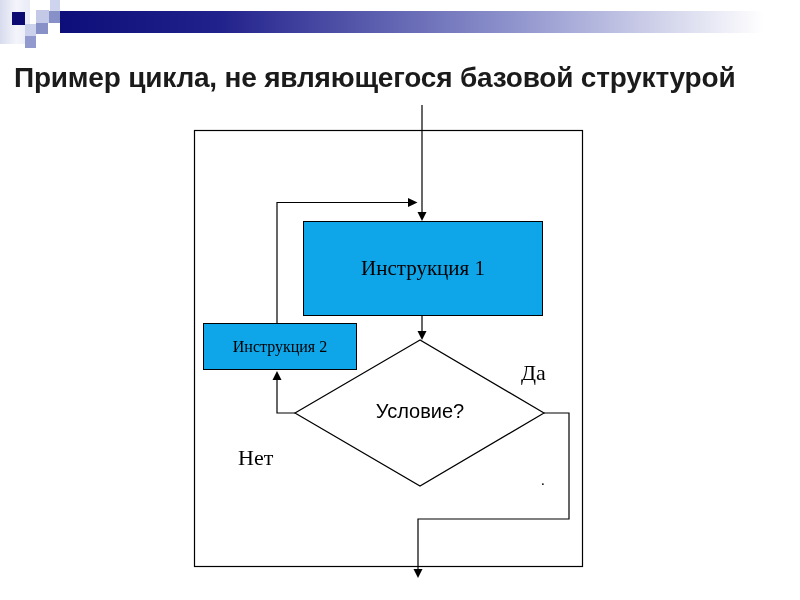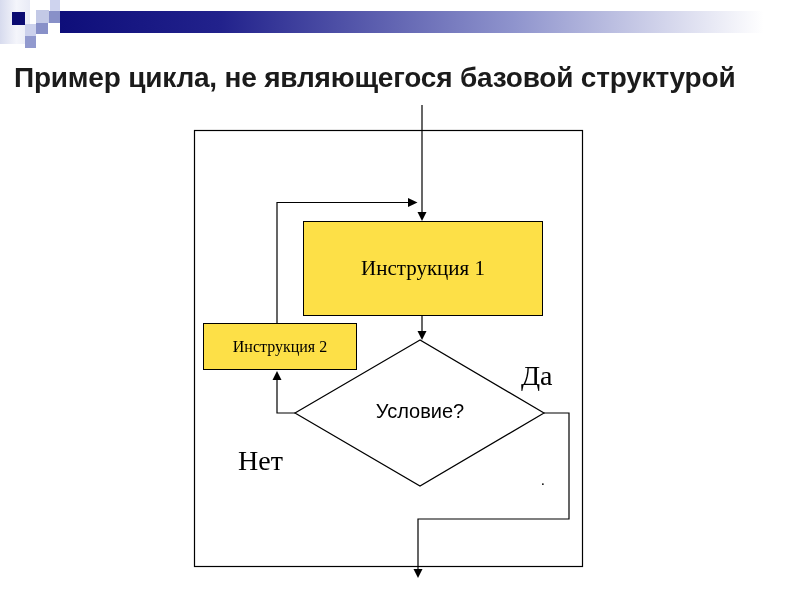--- a/index.html
+++ b/index.html
@@ -26,32 +26,32 @@
   }
   
   .slide-title{
     position:absolute;left:14px;top:62px;
     font-size:28px;font-weight:bold;color:#1b1b1b;white-space:nowrap;
     letter-spacing:-0.2px;
   }
   
   .flow-svg{position:absolute;left:0;top:0;}
   .flow-box{
-    position:absolute;border:1.2px solid #000;background:#fde047;
+    position:absolute;border:1.2px solid #000;background:#0ea5e9;
     display:flex;align-items:center;justify-content:center;
     font-family:"Liberation Serif",serif;color:#000;
   }
   .flow-box.box1{left:303px;top:221px;width:238px;height:93px;font-size:21px;}
   .flow-box.box2{left:203px;top:323px;width:152px;height:45px;font-size:16px;}
   .cond-label{
     position:absolute;left:320px;top:400px;width:200px;text-align:center;
     font-size:20px;color:#000;
   }
   .branch-label{
-    position:absolute;font-family:"Liberation Serif",serif;font-size:28px;color:#000;
+    position:absolute;font-family:"Liberation Serif",serif;font-size:22px;color:#000;
   }
   .branch-label.yes{left:521px;top:360px;}
   .branch-label.no {left:238px;top:445px;}
   .stray-dot{
     position:absolute;left:541px;top:472px;font-family:"Liberation Serif",serif;
     font-size:15px;color:#000;
   }
 </style>
 </head>
 <body>

